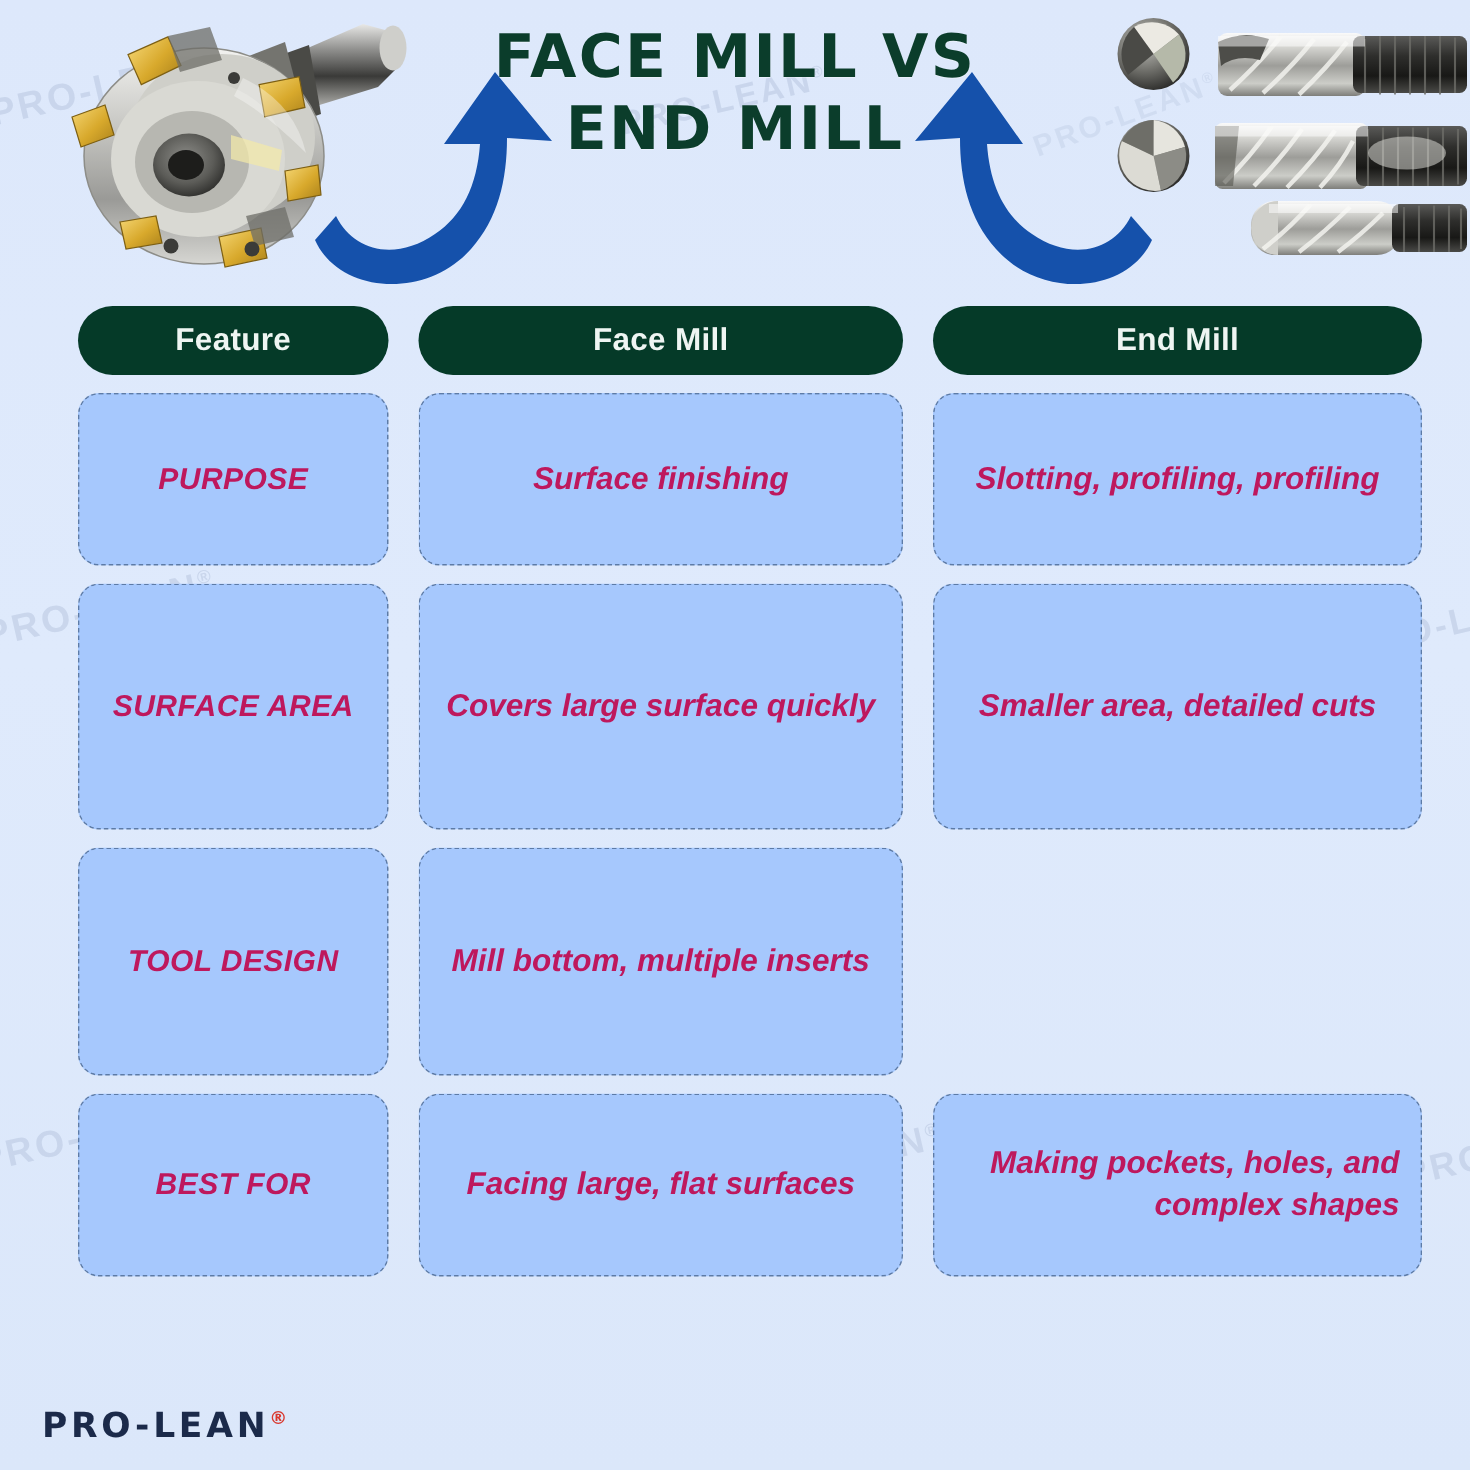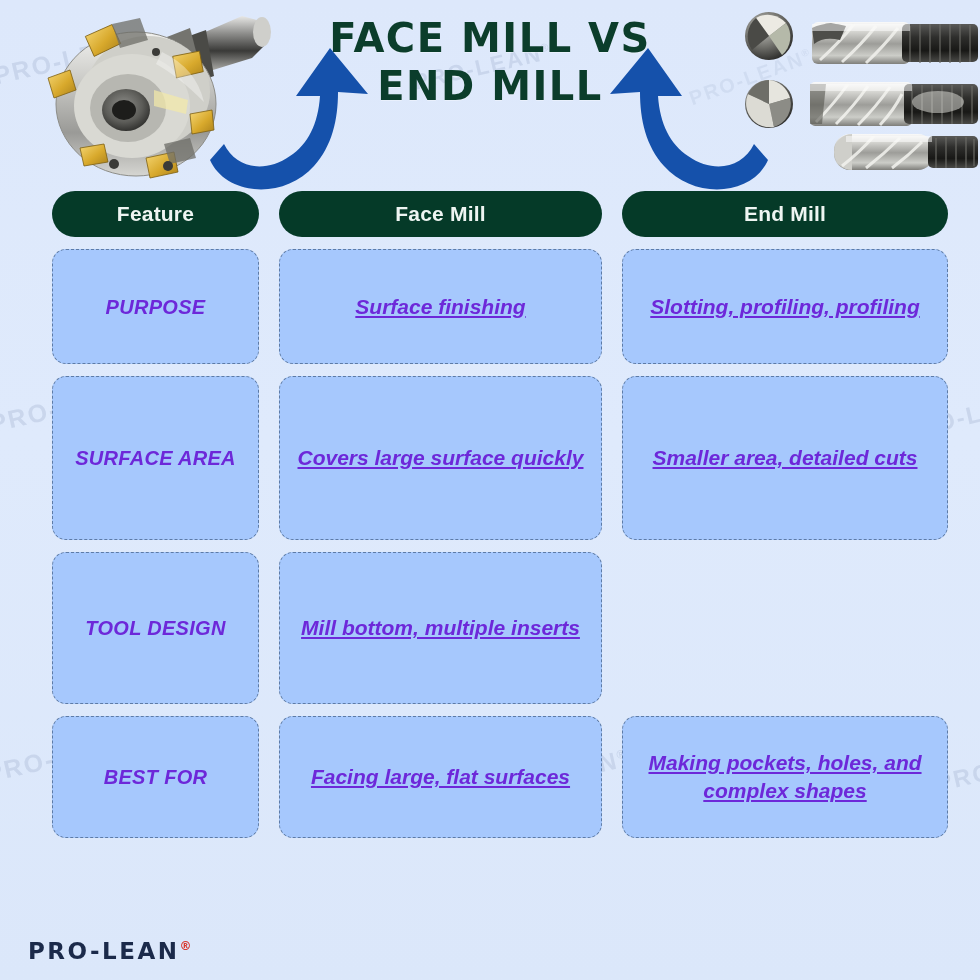--- a/index.html
+++ b/index.html
@@ -66,67 +66,67 @@
     line-height: 48px;
     text-shadow: 0 1px 0 rgba(255,255,255,.35);
   }
 
   .arrow-left  { position: absolute; left: 196px; top: 48px; width: 200px; height: 155px; }
   .arrow-right { position: absolute; left: 582px; top: 48px; width: 200px; height: 155px; }
 
   
   #table {
     position: absolute;
-    left: 0; top: 191px;
+    left: 0; top: 204px;
     width: 980px;
   }
   .trow {
     display: flex;
     gap: 20px;
     padding: 0 52px;
     box-sizing: border-box;
   }
   .trow + .trow { margin-top: 12px; }
 
   .cell {
     box-sizing: border-box;
     display: flex;
     align-items: center;
     justify-content: center;
     text-align: center;
   }
   .c1 { width: 207px; flex: 0 0 207px; }
   .c2 { width: 323px; flex: 0 0 323px; text-align: right; }
-  .c3 { width: 326px; flex: 0 0 326px; }
+  .c3 { width: 326px; flex: 0 0 326px; text-align: right; }
 
   
   .head-row .cell {
     height: 46px;
     background: #053a28;
     border-radius: 24px;
     color: #eef5f2;
     font-size: 21px;
     font-weight: 700;
     letter-spacing: .2px;
   }
 
   
   .body-row { margin-top: 14px; }
   .body-row .cell {
     background: #a6c8fd;
     border: 1.5px dashed #5d7ba6;
     border-radius: 14px;
-    color: #6d28d9;
+    color: #be185d;
     font-weight: 700;
     font-style: italic;
     padding: 8px 14px;
   }
   .body-row .c1 { font-size: 20px; line-height: 30px; letter-spacing: .3px; }
   .body-row .c2,
-  .body-row .c3 { font-size: 21px; line-height: 28px; text-decoration: underline; }
+  .body-row .c3 { font-size: 21px; line-height: 28px; }
 
   .h-purpose  .cell { height: 115px; }
   .h-cutting  .cell { height: 130px; }
   .h-surface  .cell { height: 164px; }
   .h-tool     .cell { height: 152px; }
   .h-best     .cell { height: 122px; }
 
   
   #logo {
     position: absolute;

